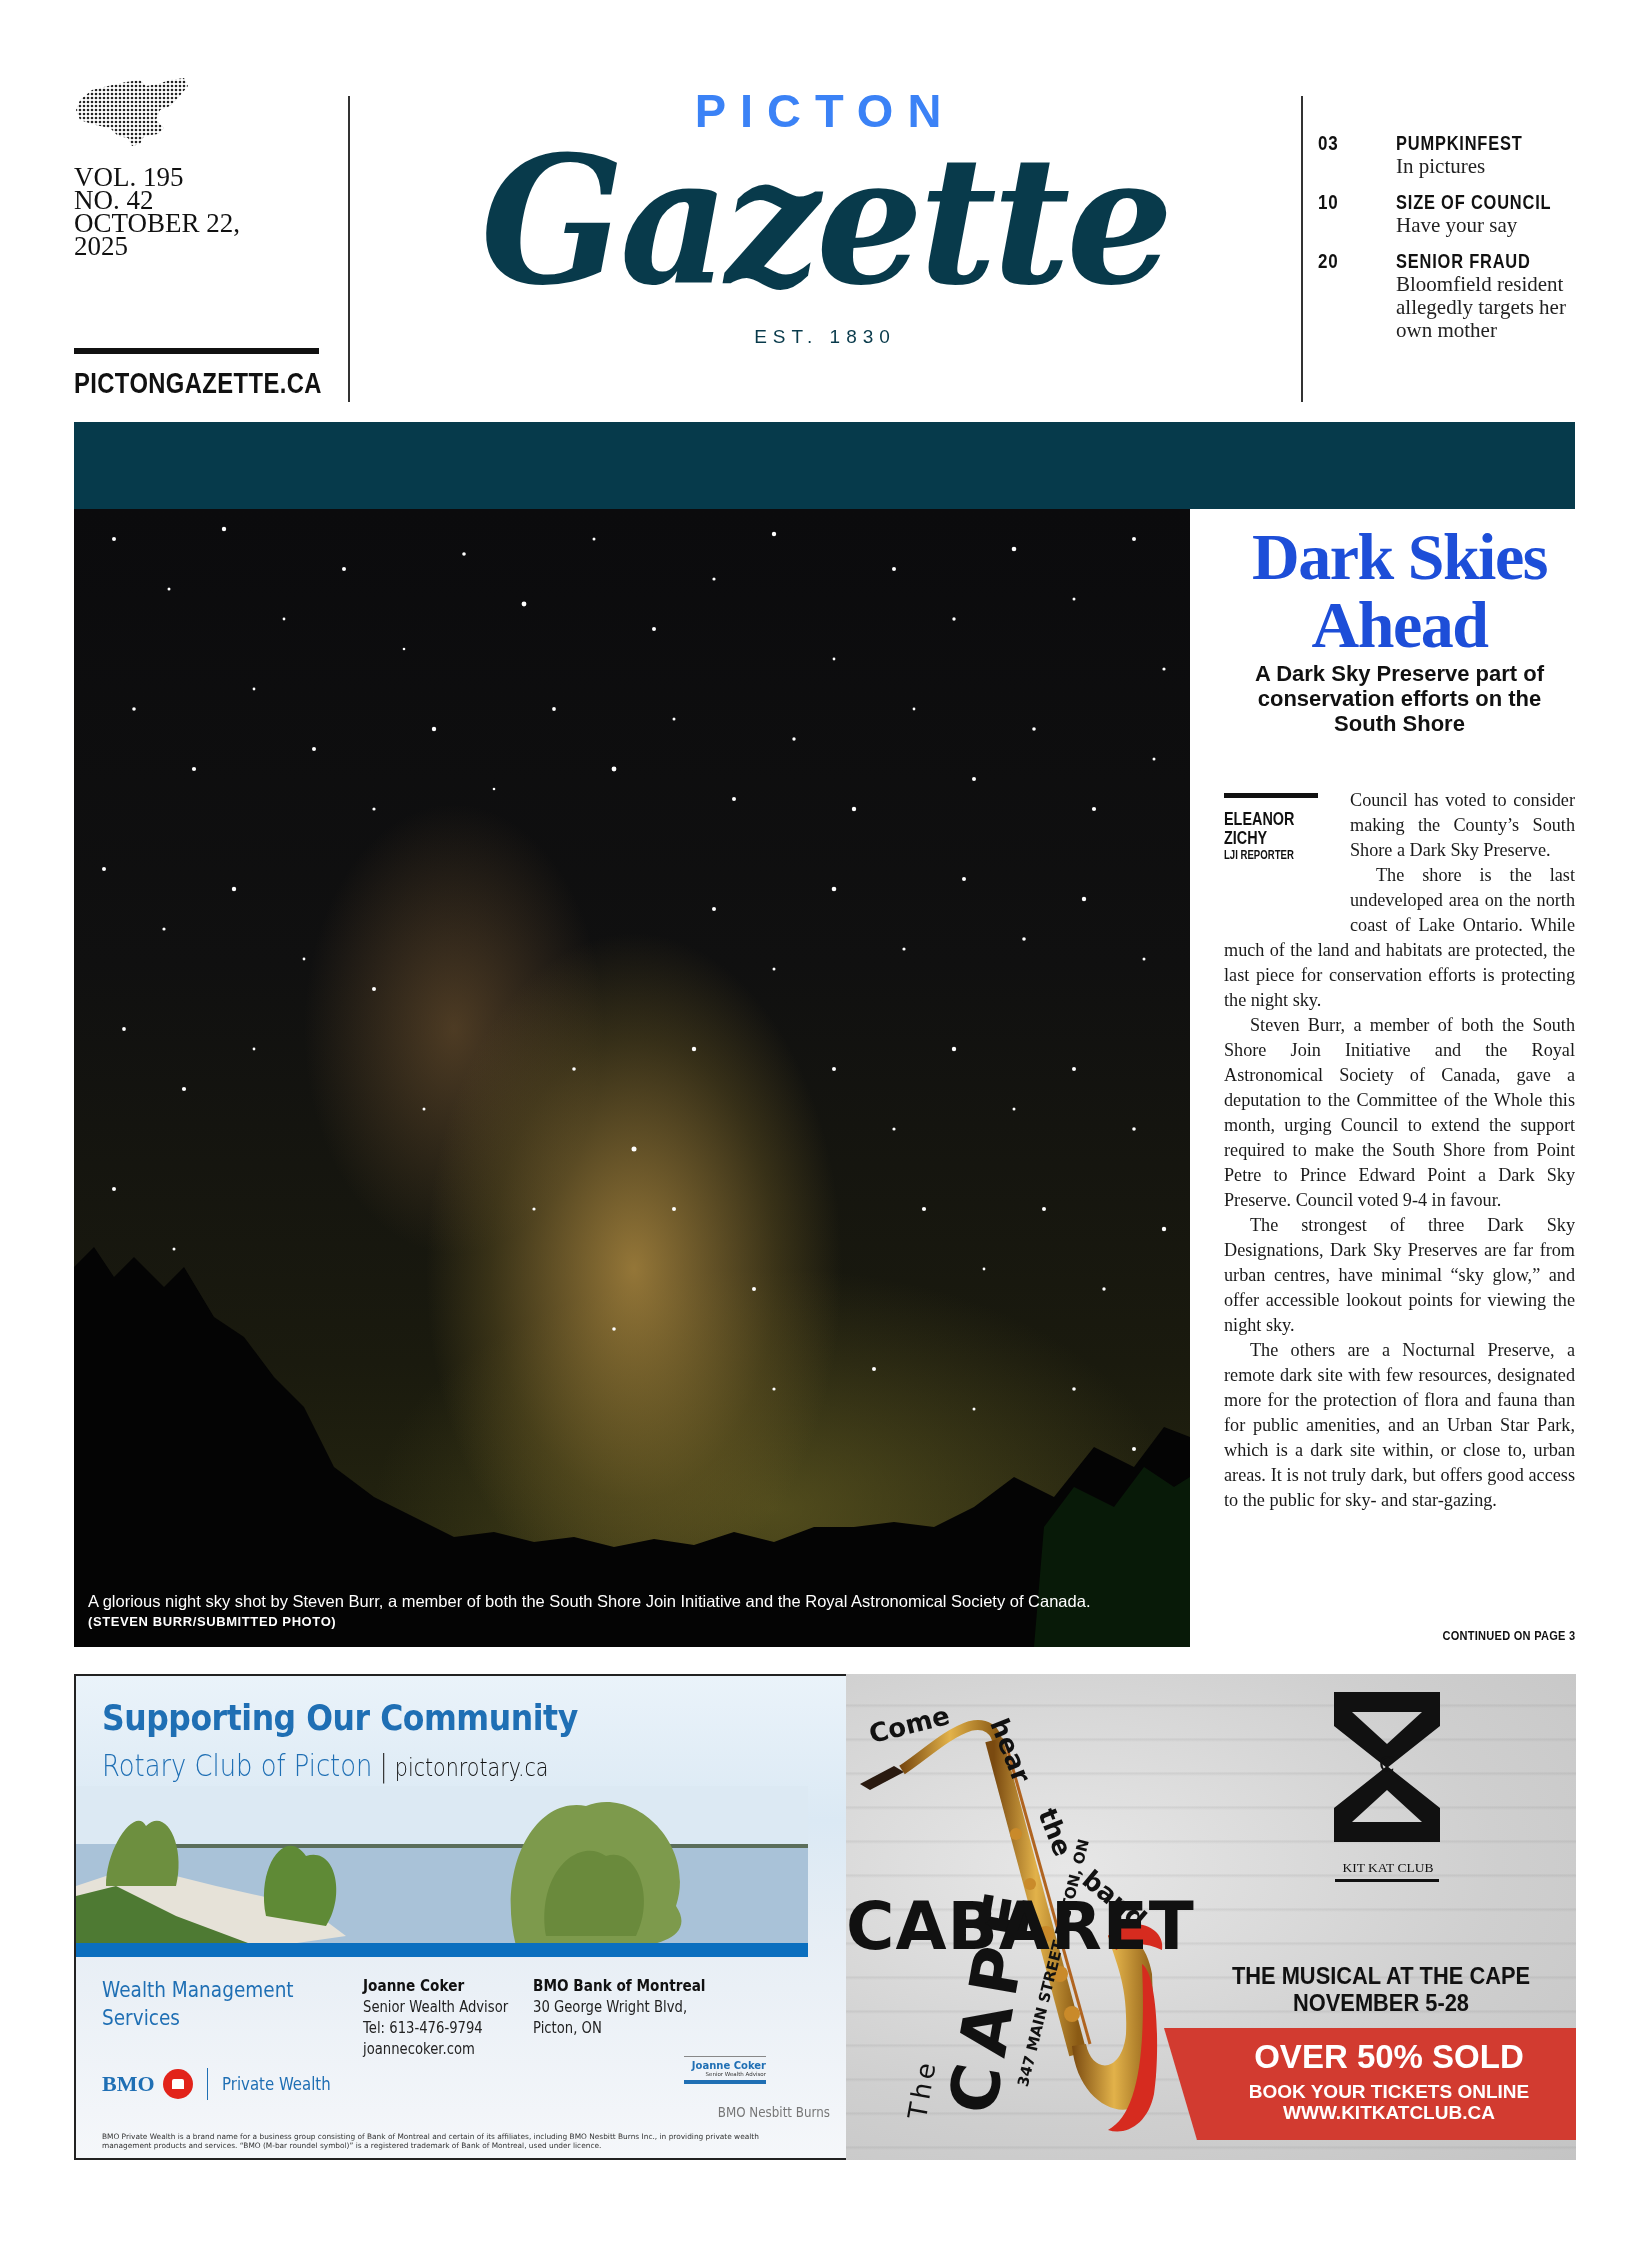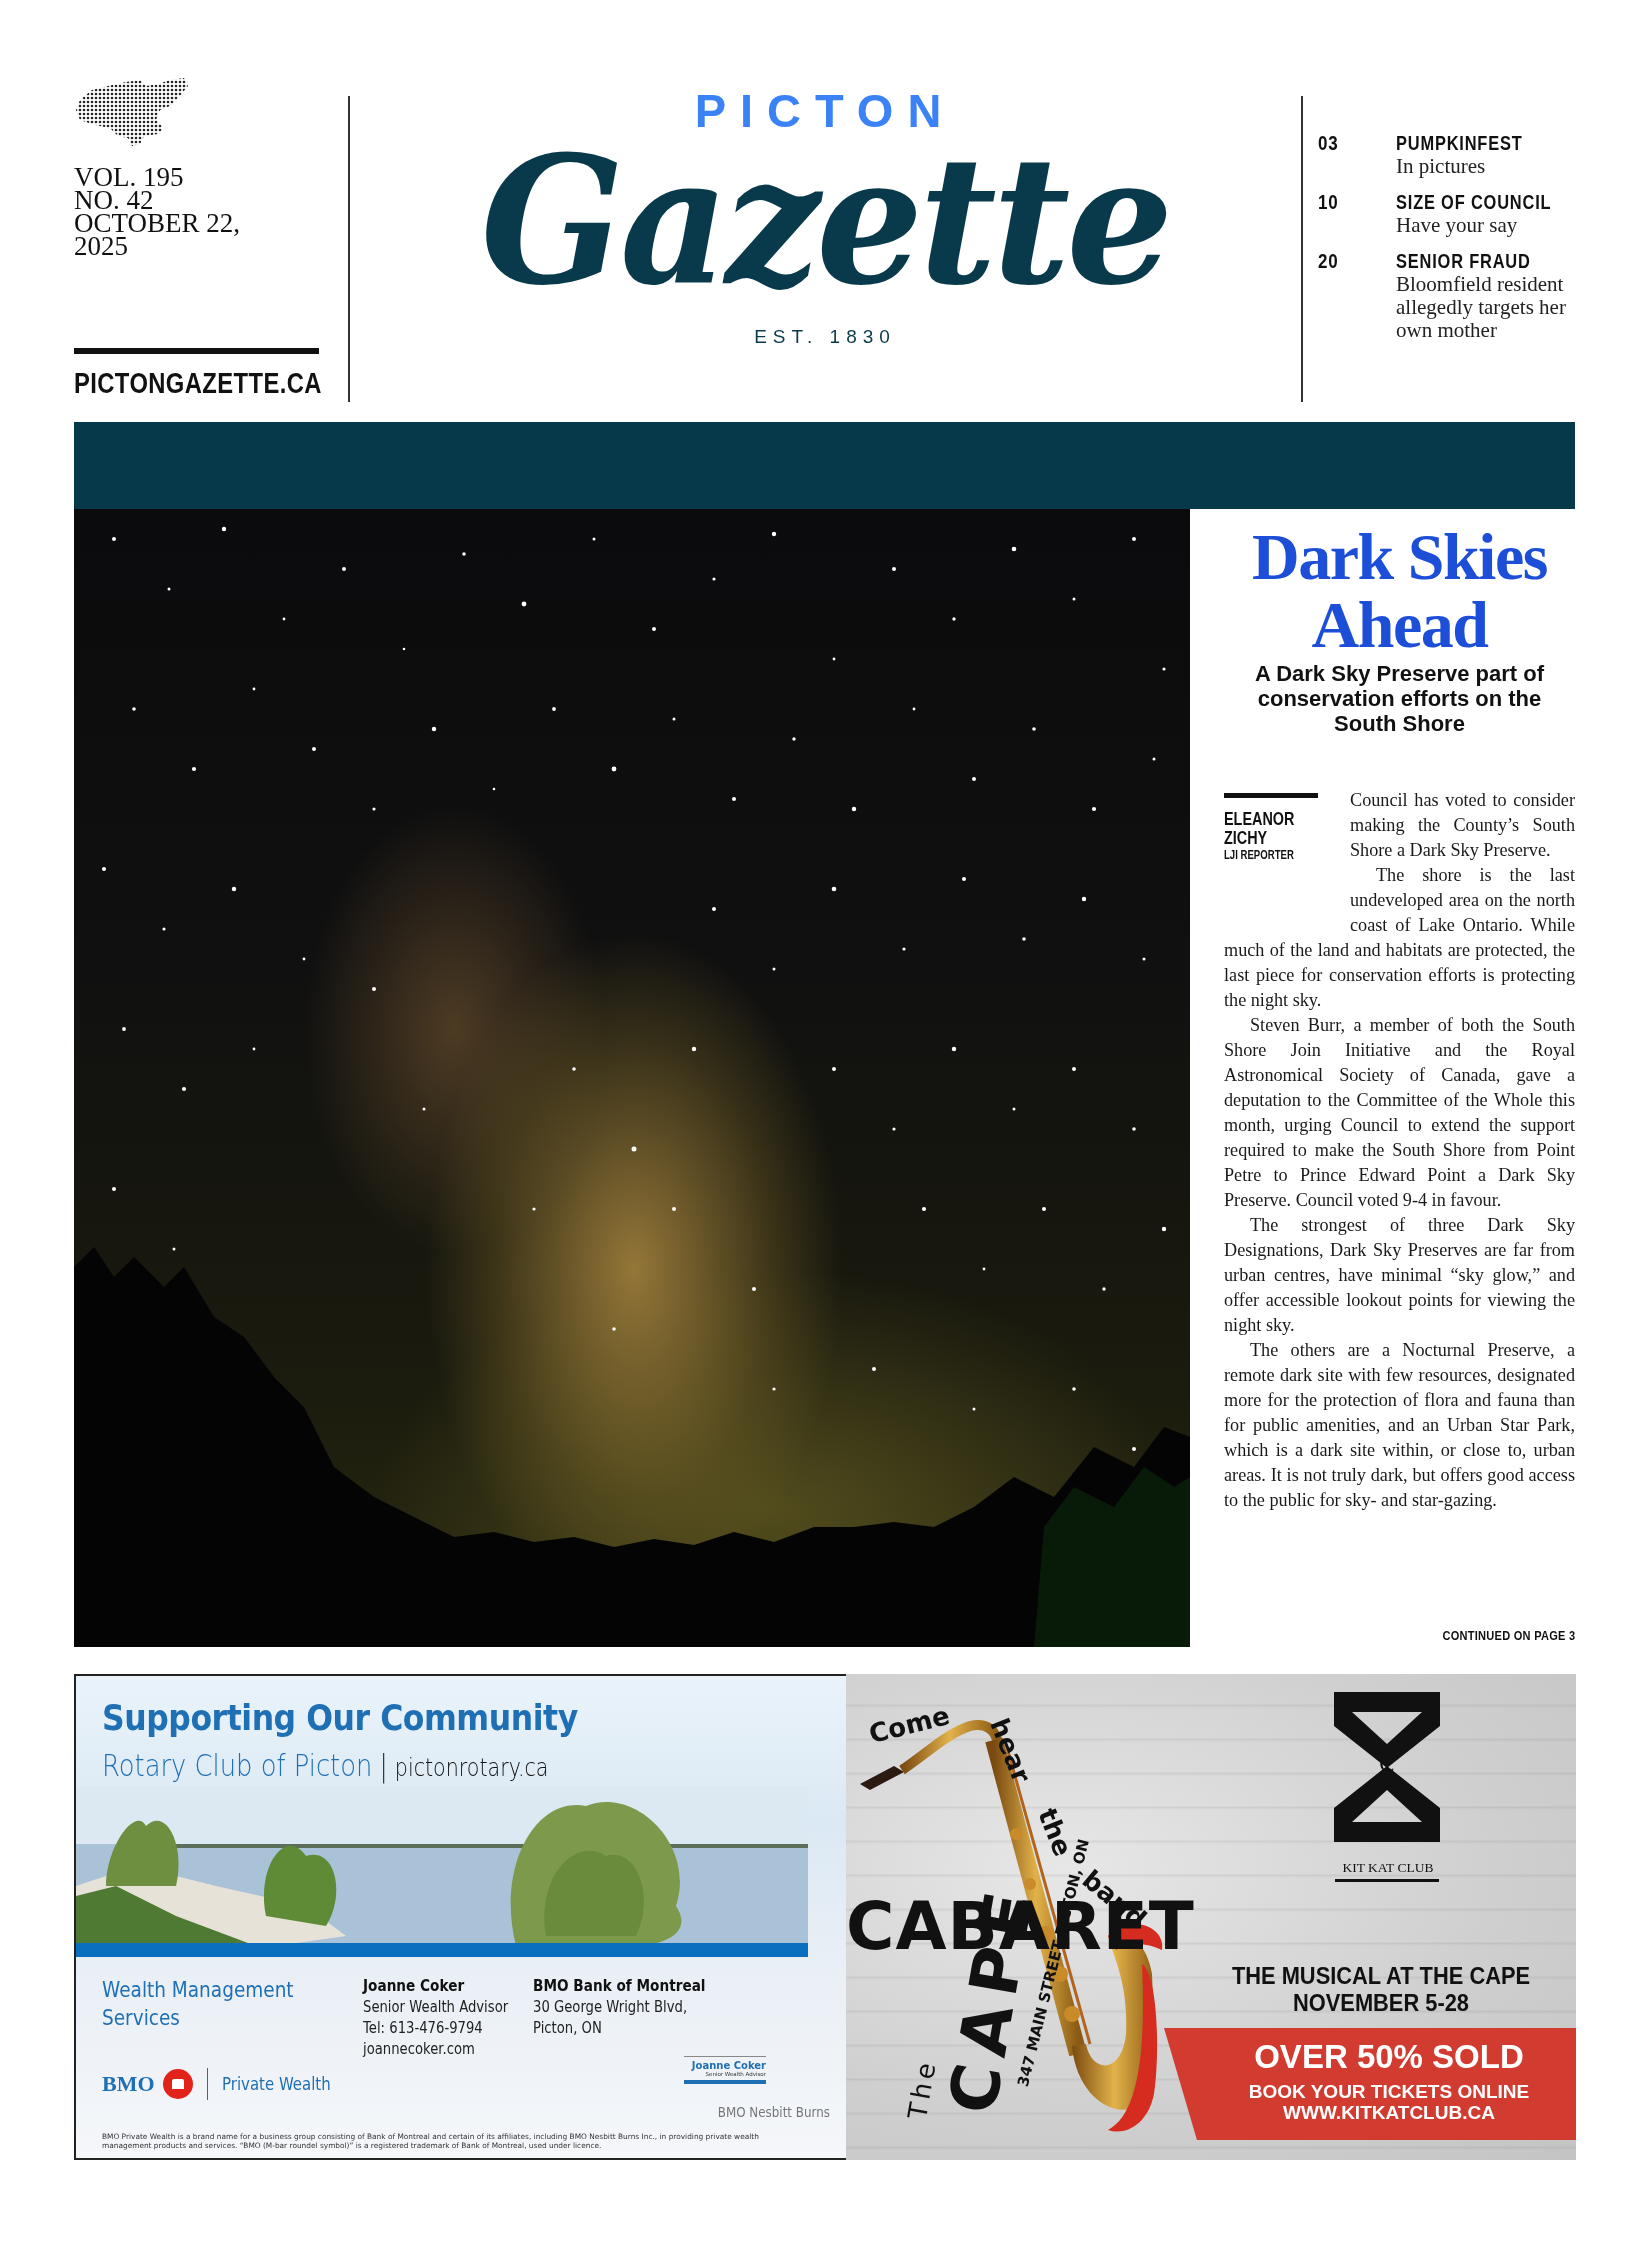--- a/index.html
+++ b/index.html
@@ -241,20 +241,24 @@
         <circle cx="800" cy="860" r="2"></circle>
       <circle cx="900" cy="900" r="1.5"></circle>
         <circle cx="1000" cy="880" r="1.8"></circle>
         <circle cx="1060" cy="940" r="2"></circle>
     </g>
   </svg>
   <svg class="treeline" viewBox="0 0 1116 420" preserveAspectRatio="none">
     <path d="M0 420 L0 40 L20 20 L40 50 L60 30 L90 60 L110 40 L140 90 L170 110 L200 150 L230 180 L260 240 L300 270 L340 290 L380 310 L420 305 L460 315 L500 310 L540 320 L580 312 L620 318 L660 305 L700 315 L740 300 L780 300 L820 295 L860 300 L900 280 L940 250 L980 270 L1020 220 L1060 240 L1090 200 L1116 210 L1116 420 Z" fill="#040404"></path>
     <path d="M960 420 L970 300 L1000 260 L1040 280 L1070 240 L1100 260 L1116 250 L1116 420 Z" fill="#0c2a0c" opacity="0.6"></path>
   </svg>
+  <div class="caption">
+    <div class="caption-text">A glorious night sky shot by Steven Burr, a member of both the South Shore Join Initiative and the Royal Astronomical Society of Canada.</div>
+    <div class="caption-credit">(STEVEN BURR/SUBMITTED PHOTO)</div>
+  </div>
 </div>
 
 <div class="article">
   <h1 class="headline">Dark Skies Ahead</h1>
   <div class="deck">A Dark Sky Preserve part of conservation efforts on the South Shore</div>
 
   <div class="body-text">
     <div class="wrap-float"></div>
     <p class="first">Council has voted to consider making the County’s South Shore a Dark Sky Preserve.</p>
     <p style="text-indent:26px">The shore is the last undeveloped area on the north coast of Lake Ontario. While much of the land and habitats are protected, the last piece for conservation efforts is protecting the night sky.</p>

